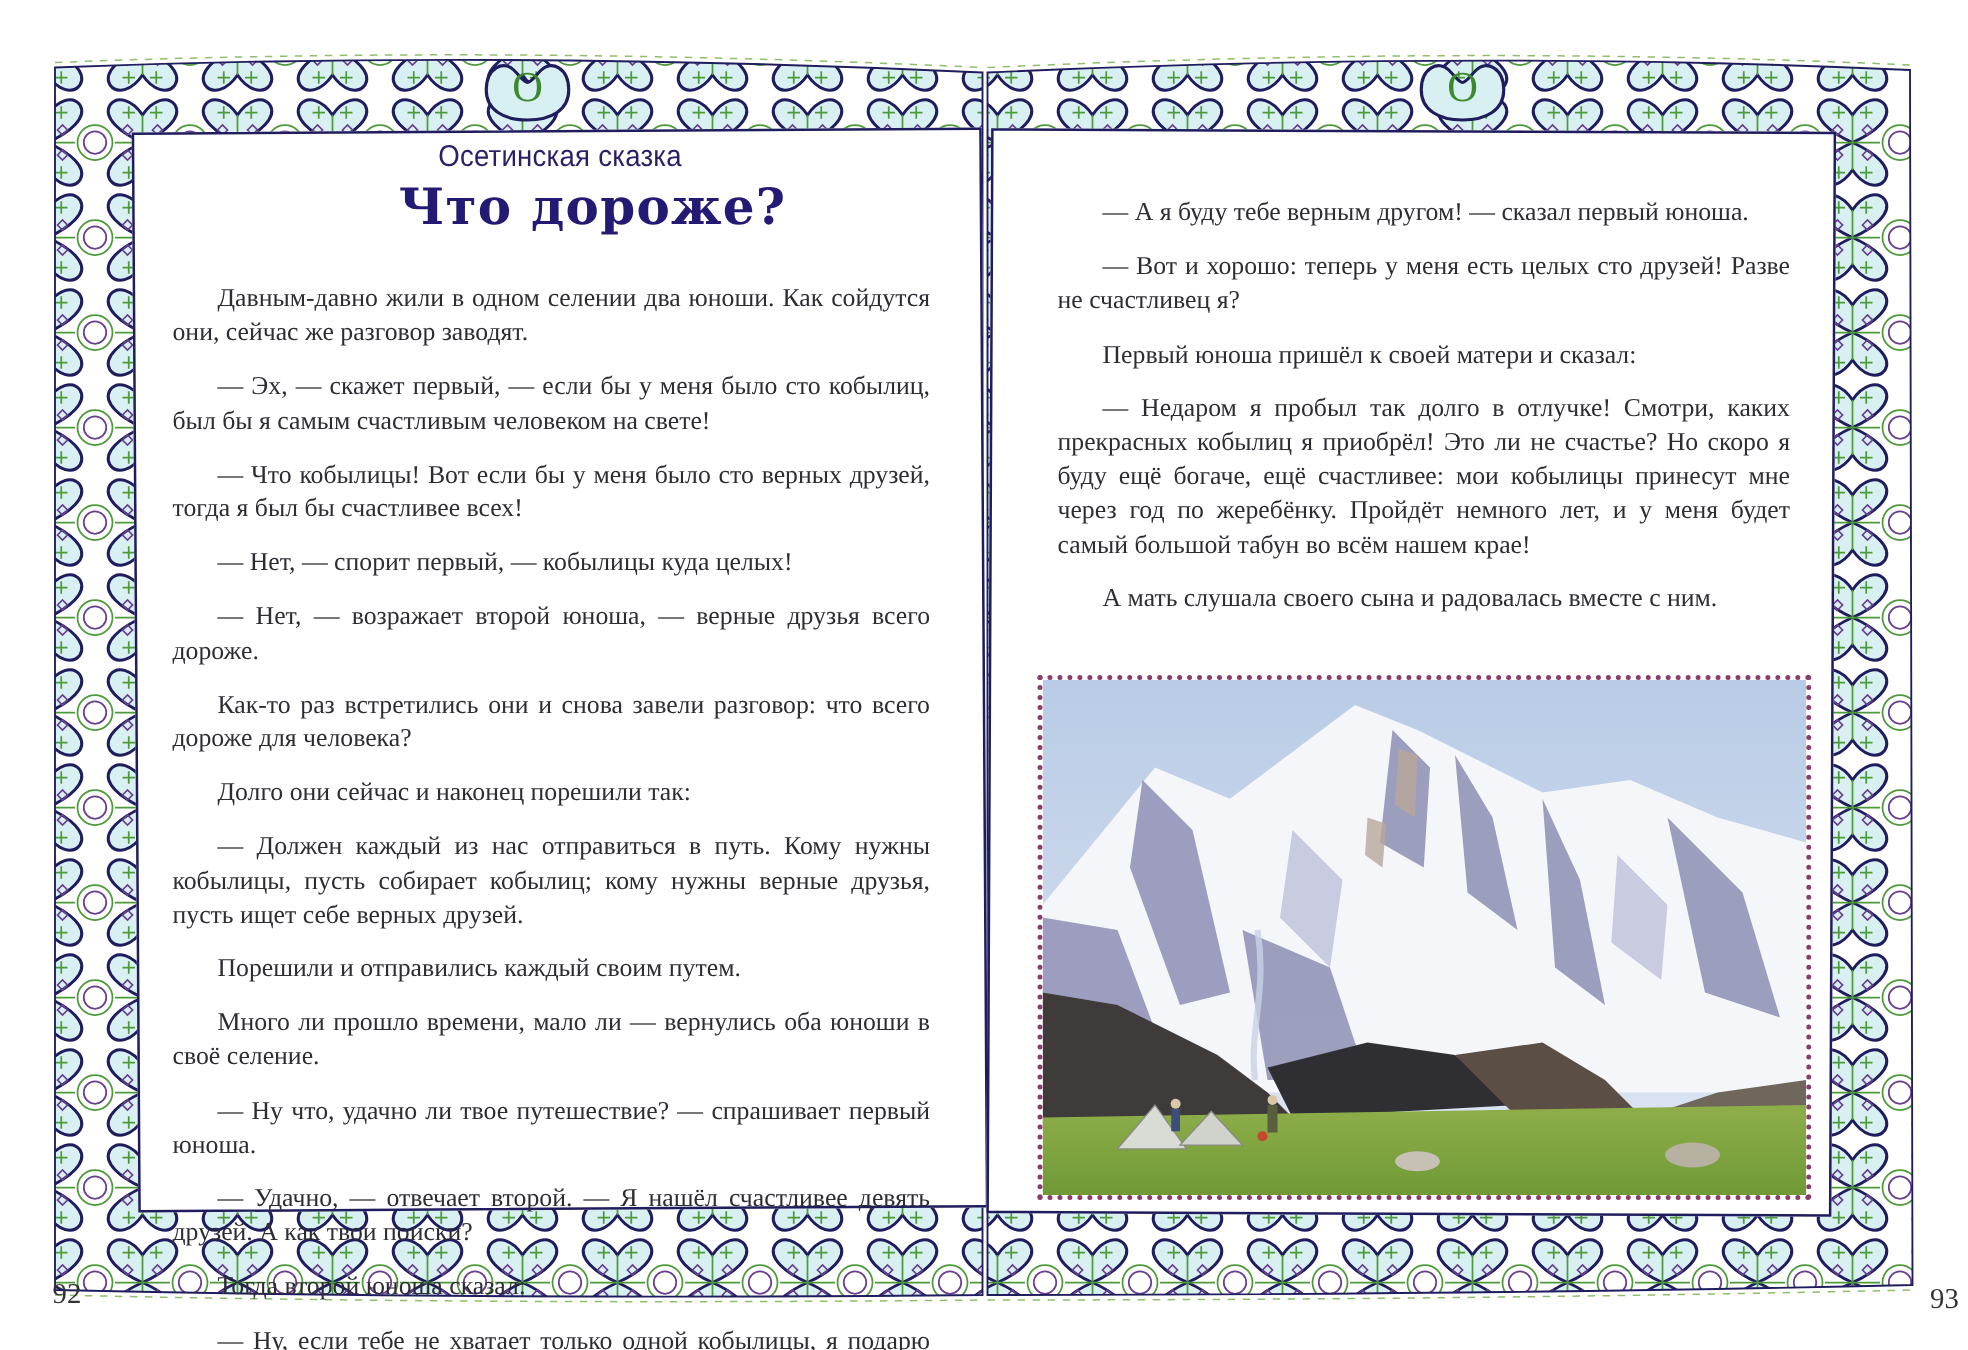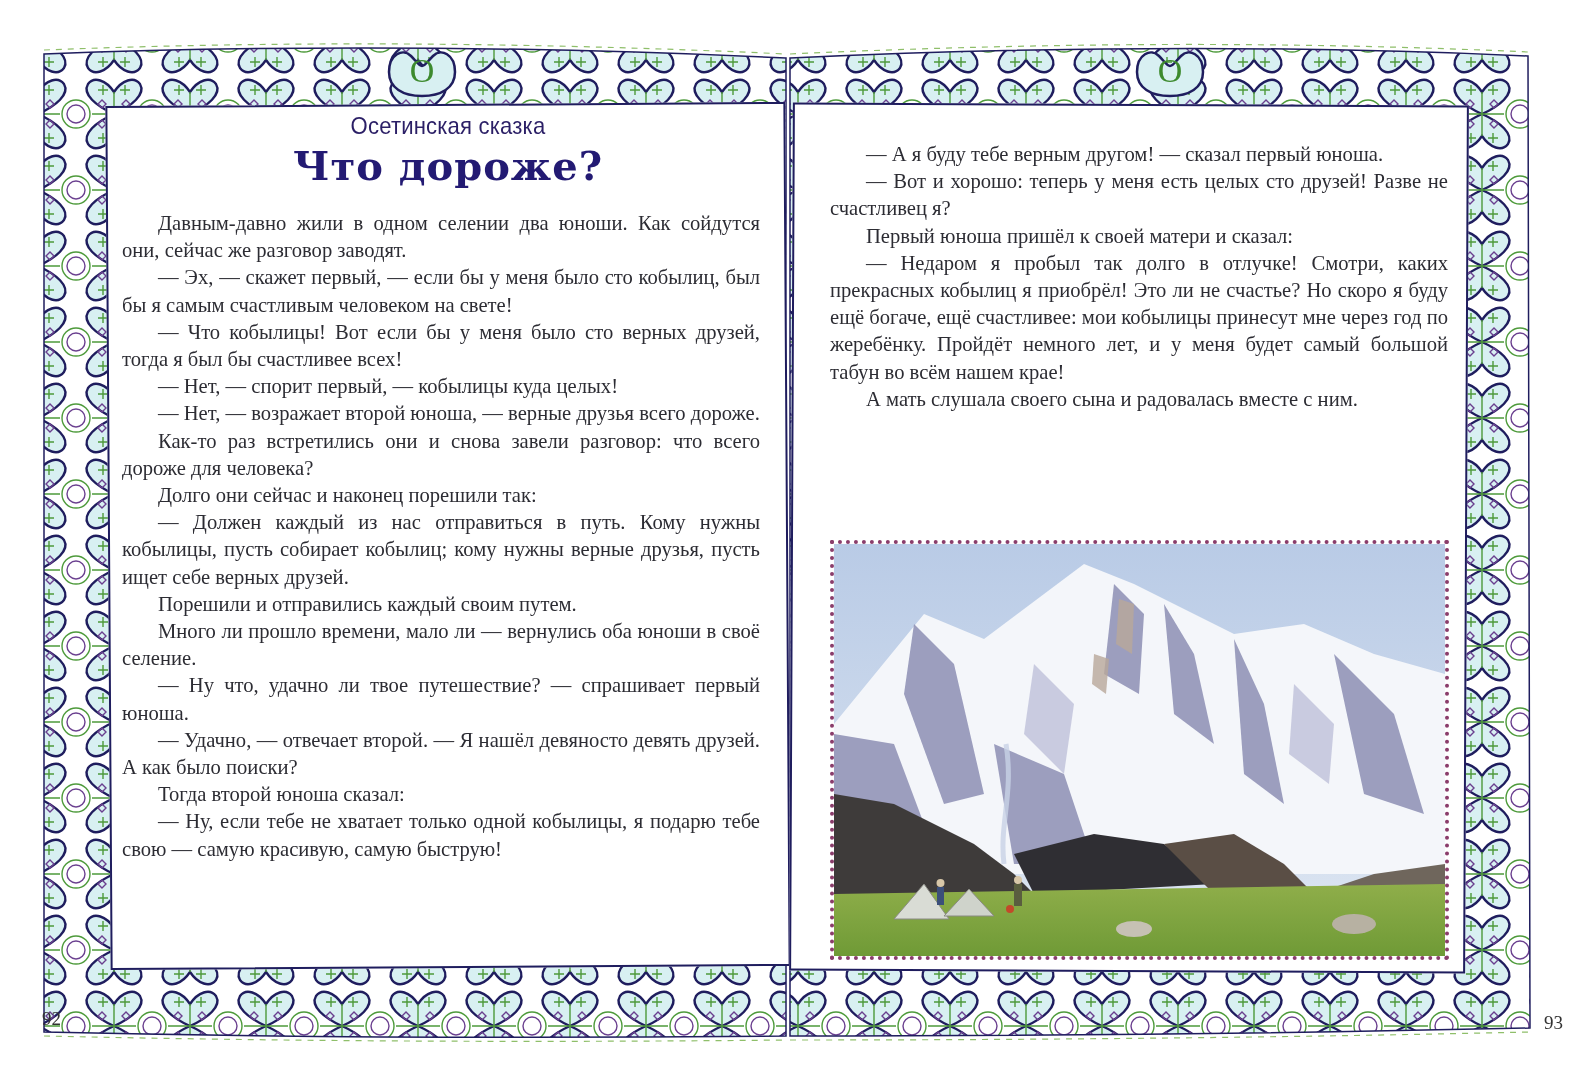--- a/index.html
+++ b/index.html
@@ -8,40 +8,40 @@
 
   
   .border-svg { position: absolute; left: 0; top: 0; width: 1574px; height: 1080px; pointer-events: none; }
 
   
   .panel { position: absolute; background: #ffffff; border: 2px solid #1f1d5e; box-sizing: border-box; }
   .panel.left  { left: 108px; top: 104px; width: 680px; height: 864px; transform: rotate(-0.35deg); }
   .panel.right { left: 791px; top: 104px; width: 676px; height: 868px; transform: rotate(0.25deg); }
 
   .page-text { position: absolute; font-size: 20.6px; line-height: 27.2px; color: #2c2c33; }
-  .page-text p { margin: 0; text-align: justify; text-align-last: left; }
+  .page-text p { margin: 16px; text-align: justify; text-align-last: left; }
   .page-text p.indent { text-indent: 36px; }
 
   .left-text  { left: 122px; top: 210px; width: 638px; }
   .right-text { left: 830px; top: 141px; width: 618px; }
 
   .subtitle { position: absolute; left: 108px; width: 680px; top: 112px; text-align: center;
               font-family: "Liberation Sans Narrow", "Liberation Sans", sans-serif;
               font-size: 24px; color: #2b1f66; letter-spacing: 0.2px; transform: scaleX(0.92); }
   .title { position: absolute; left: 108px; width: 680px; top: 142px; text-align: center;
            font-family: "DejaVu Serif", serif; font-weight: bold; font-size: 40px;
-           color: #231a73; letter-spacing: 1px; }
+           color: #231a73; letter-spacing: 1px; padding-left: 26px; }
 
   
   .emblem { position: absolute; width: 74px; height: 56px; }
   .emblem-letter { position: absolute; width: 74px; top: 8px; text-align: center;
                    font-family: "Liberation Serif", serif; font-size: 34px; color: #3d8a2e; }
 
   
-  .page-number { position: absolute; font-size: 19px; color: #333; }
+  .page-number { position: absolute; font-size: 23px; color: #333; margin-top: 14px; }
 
   
   .painting { position: absolute; left: 830px; top: 540px; width: 619px; height: 420px;
               border: 4px dotted #8a3d6b; box-sizing: border-box; overflow: hidden; }
   .painting svg { display: block; }
 </style>
 </head>
 <body>
 
 <svg class="border-svg" viewBox="0 0 1574 1080" xmlns="http://www.w3.org/2000/svg">
@@ -102,21 +102,21 @@
   <p class="indent">— Эх, — скажет первый, — если бы у меня было сто кобылиц, был бы я самым счастливым человеком на свете!</p>
   <p class="indent">— Что кобылицы! Вот если бы у меня было сто верных друзей, тогда я был бы счастливее всех!</p>
   <p class="indent">— Нет, — спорит первый, — кобылицы куда целых!</p>
   <p class="indent">— Нет, — возражает второй юноша, — верные друзья всего дороже.</p>
   <p class="indent">Как-то раз встретились они и снова завели разговор: что всего дороже для человека?</p>
   <p class="indent">Долго они сейчас и наконец порешили так:</p>
   <p class="indent">— Должен каждый из нас отправиться в путь. Кому нужны кобылицы, пусть собирает кобылиц; кому нужны верные друзья, пусть ищет себе верных друзей.</p>
   <p class="indent">Порешили и отправились каждый своим путем.</p>
   <p class="indent">Много ли прошло времени, мало ли — вернулись оба юноши в своё селение.</p>
   <p class="indent">— Ну что, удачно ли твое путешествие? — спрашивает первый юноша.</p>
-  <p class="indent">— Удачно, — отвечает второй. — Я нашёл девяносто девять друзей. А как было поиски?</p>
+  <p class="indent">— Удачно, — отвечает второй. — Я нашёл счастливее девять друзей. А как твои поиски?</p>
   <p class="indent">Тогда второй юноша сказал:</p>
   <p class="indent">— Ну, если тебе не хватает только одной кобылицы, я подарю тебе свою — самую красивую, самую быструю!</p>
 </div>
 
 <div class="page-text right-text">
   <p class="indent">— А я буду тебе верным другом! — сказал первый юноша.</p>
   <p class="indent">— Вот и хорошо: теперь у меня есть целых сто друзей! Разве не счастливец я?</p>
   <p class="indent">Первый юноша пришёл к своей матери и сказал:</p>
   <p class="indent">— Недаром я пробыл так долго в отлучке! Смотри, каких прекрасных кобылиц я приобрёл! Это ли не счастье? Но скоро я буду ещё богаче, ещё счастливее: мои кобылицы принесут мне через год по жеребёнку. Пройдёт немного лет, и у меня будет самый большой табун во всём нашем крае!</p>
   <p class="indent">А мать слушала своего сына и радовалась вместе с ним.</p>

